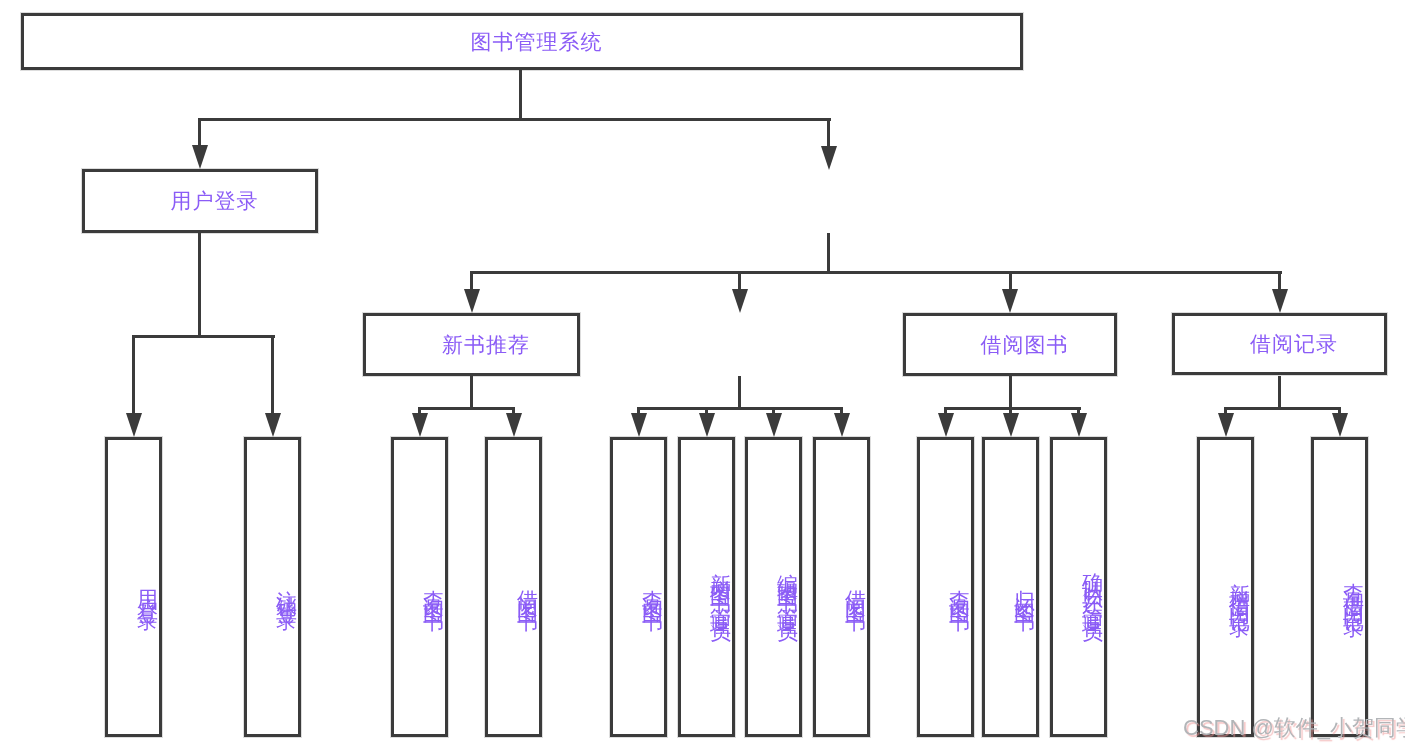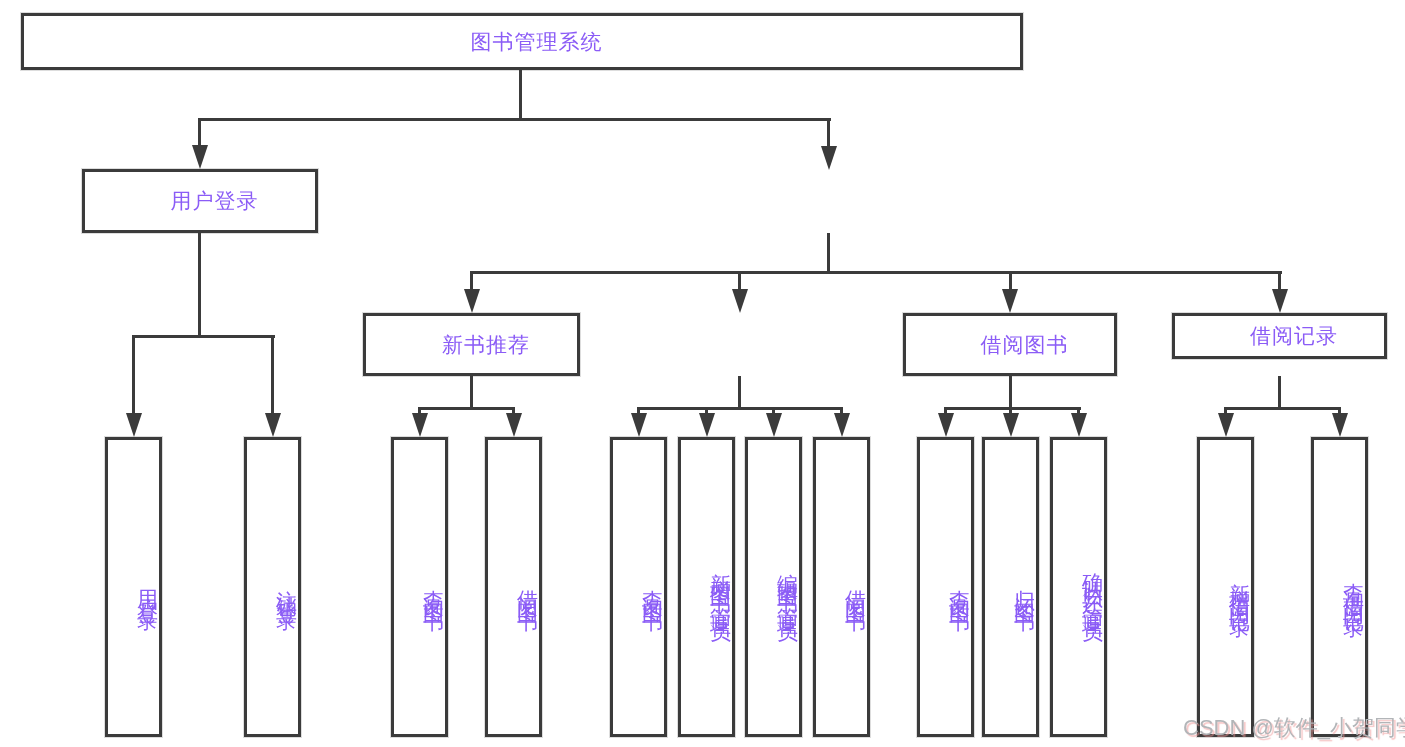--- a/index.html
+++ b/index.html
@@ -86,21 +86,21 @@
   <div class="ahead" style="left:1002px;top:289px;"></div>
   <div class="vline" style="left:1278px;top:271px;height:21px;"></div>
   <div class="ahead" style="left:1272px;top:289px;"></div>
 
   <div class="box" style="left:363px;top:313px;width:217px;height:63px;">
     <span>新书推荐</span>
   </div>
   <div class="box" style="left:903px;top:313px;width:214px;height:63px;">
     <span>借阅图书</span>
   </div>
-  <div class="box" style="left:1172px;top:313px;width:215px;height:46px;">
+  <div class="box" style="left:1172px;top:313px;width:215px;height:62px;">
     <span>借阅记录</span>
   </div>
 
   <div class="vline" style="left:470px;top:376px;height:34px;"></div>
   <div class="hline" style="left:418px;top:407px;width:97px;"></div>
   <div class="vline" style="left:418px;top:407px;height:10px;"></div>
   <div class="ahead" style="left:412px;top:413px;"></div>
   <div class="vline" style="left:512px;top:407px;height:10px;"></div>
   <div class="ahead" style="left:506px;top:413px;"></div>
 

